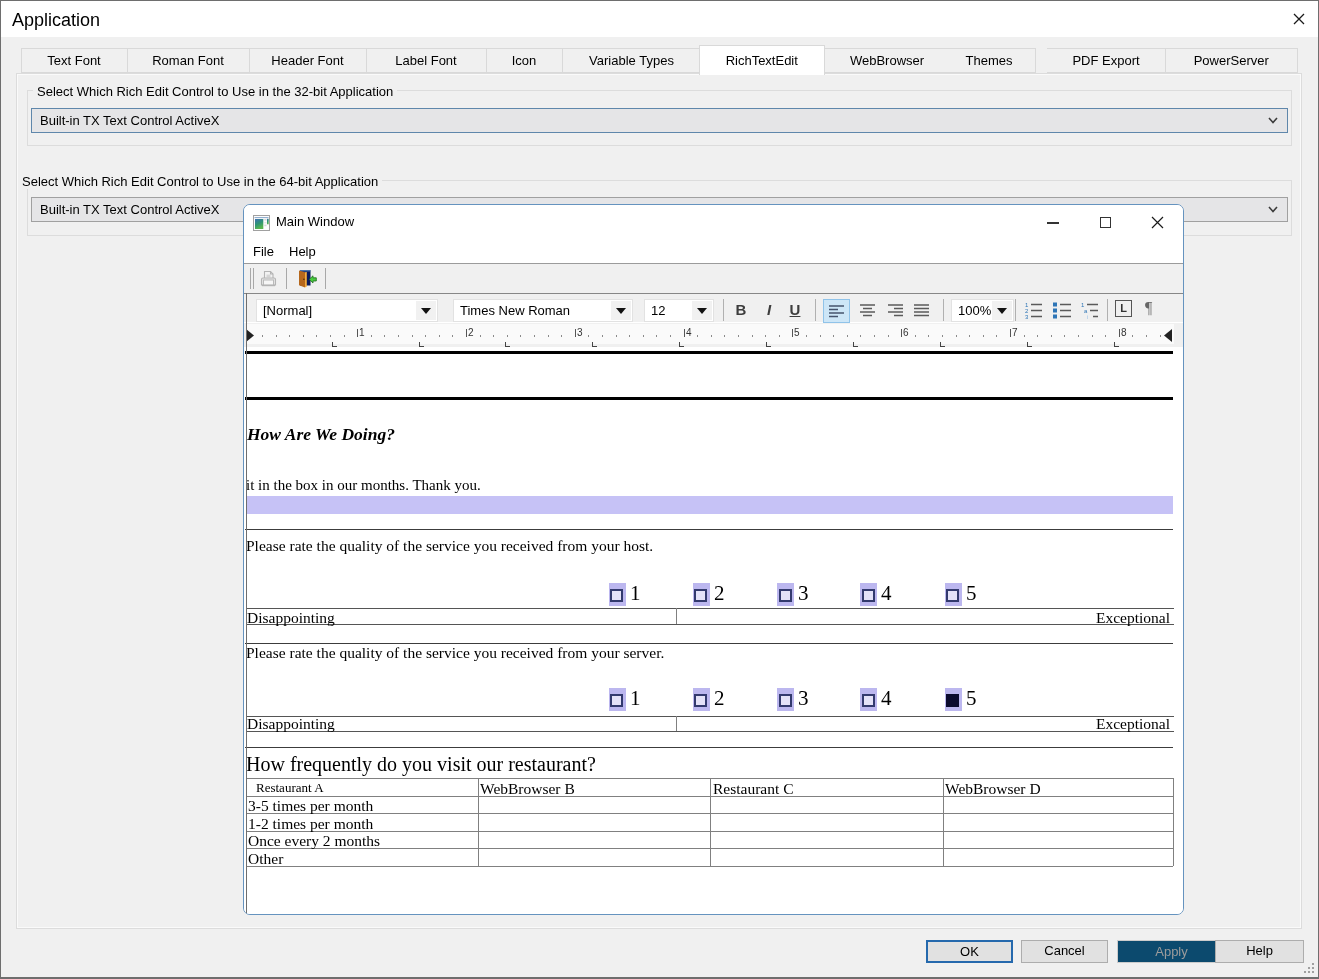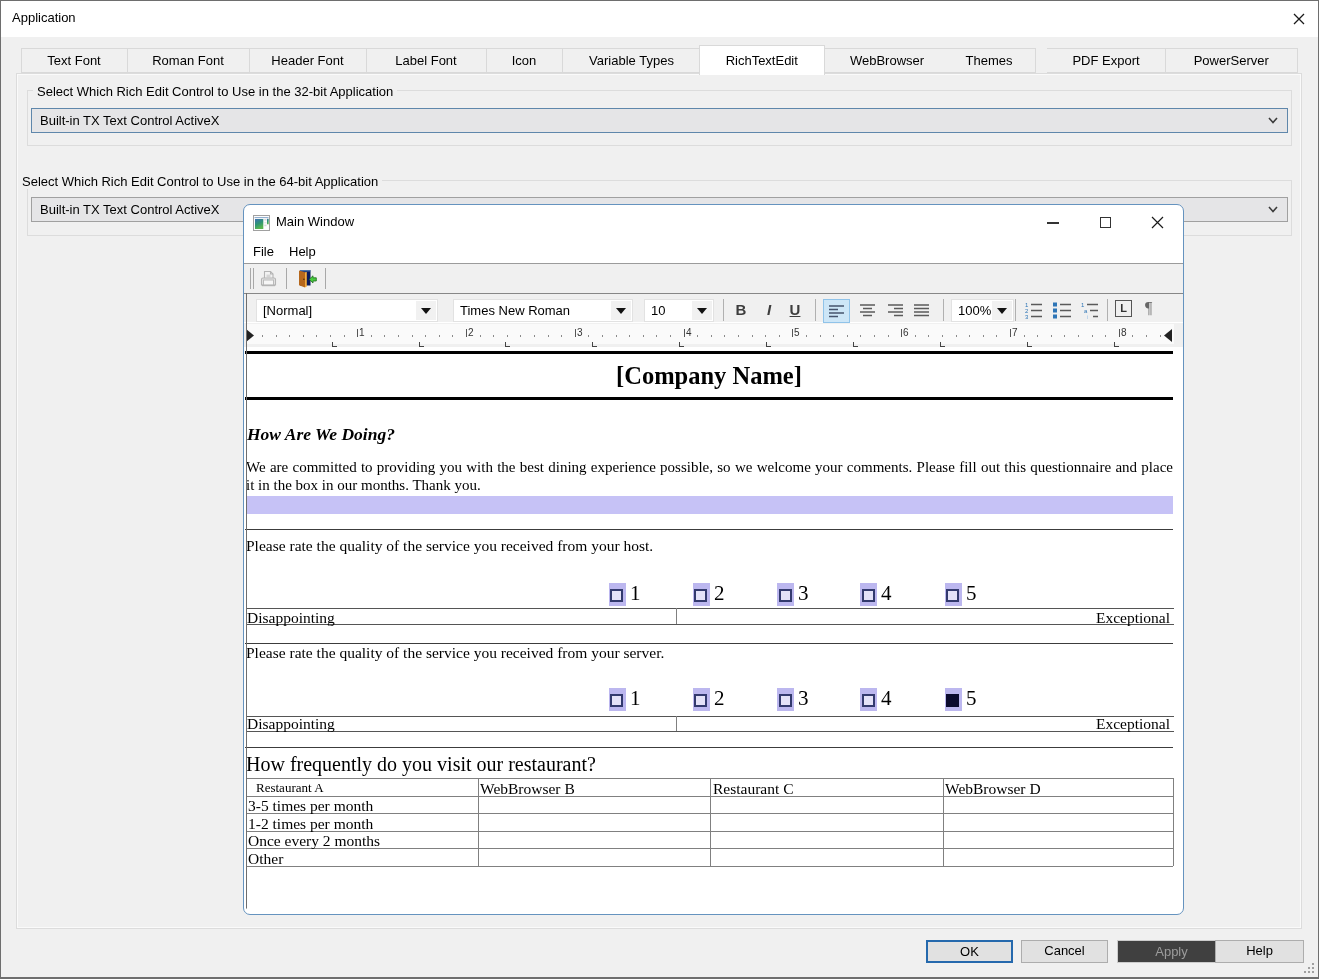--- a/index.html
+++ b/index.html
@@ -1,35 +1,35 @@
 <!DOCTYPE html>
 <html><head><meta charset="utf-8">
 <style>
 * { margin:0; padding:0; box-sizing:border-box; }
 html,body { width:1319px; height:979px; overflow:hidden; }
 body { font-family:"Liberation Sans", sans-serif; background:#f0f0f0; position:relative; }
 .abs { position:absolute; }
 
 #winborder { left:0; top:0; width:1319px; height:979px; border:1px solid #6e6e6e; border-bottom:2px solid #6e6e6e; z-index:40; pointer-events:none; }
 #titlebar { left:1px; top:1px; width:1317px; height:36px; background:#ffffff; }
-#titletext { left:12px; top:10px; font-size:13px; color:#000; }
+#titletext { left:12px; top:10px; font-size:18px; color:#000; }
 #appclose { left:1288px; top:8px; width:22px; height:22px; }
 
 .tab { position:absolute; top:48px; height:25px; background:#f0f0f0; border:1px solid #d9d9d9; border-left:none; font-size:13px; color:#000; text-align:center; line-height:24px; }
 .tabfirst { border-left:1px solid #d9d9d9; }
 #tabsel { position:absolute; top:45px; height:30px; background:#ffffff; border:1px solid #d9d9d9; border-bottom:none; font-size:13px; text-align:center; line-height:29px; z-index:5; }
 #page { left:16px; top:73px; width:1286px; height:856px; background:#f0f0f0; border:1px solid #dcdcdc; box-shadow:inset 0 0 0 1px #fafafa; }
 
 .grp { position:absolute; border:1px solid #dcdcdc; }
 .grplabel { position:absolute; background:#f0f0f0; font-size:13px; color:#000; padding:0 4px; }
 .combo { position:absolute; height:25px; background:#e5e5e7; font-size:13px; color:#000; line-height:23px; padding-left:8px; }
 .chev { position:absolute; right:9px; top:8px; width:10px; height:7px; }
 
 #dlg { left:243px; top:204px; width:941px; height:711px; background:#ffffff; border:1px solid #6593bf; border-radius:7px; z-index:10; }
-#dlg .inner { position:absolute; left:0; top:0; right:0; bottom:0; overflow:hidden; border-radius:13px; }
+#dlg .inner { position:absolute; left:0; top:0; right:0; bottom:0; overflow:hidden; border-radius:6px; }
 #dlgtitle { left:0; top:0; width:100%; height:34px; background:#fff; }
 #dlgicon { left:9px; top:10px; width:17px; height:16px; }
 #dlgname { left:32px; top:9px; font-size:13px; color:#000; }
 #dlgmin { left:803px; top:17px; width:12px; height:1.6px; background:#333; }
 #dlgmax { left:856px; top:12px; width:11px; height:11px; border:1.5px solid #333; }
 #dlgclosex { left:907px; top:11px; width:13px; height:13px; }
 #menubar { left:0; top:34px; width:100%; height:24px; background:#fff; font-size:13px; }
 #toolbar { left:0; top:58px; width:100%; height:30px; background:#f0f0f0; border-top:1px solid #9b9b9b; }
 #fmtbar { left:0; top:88px; width:100%; height:29px; background:#f0f0f0; border-top:1px solid #878787; }
 #ruler { left:0; top:118px; width:100%; height:25px; background:#f0f0f0; }
@@ -147,21 +147,21 @@
   <div class="abs" id="fmtbar">
     <div class="fcombo" style="left:12px;width:182px">
           <span style="position:absolute;left:6px;top:3px">[Normal]</span>
           <span class="arr"></span>
         </div>
     <div class="fcombo" style="left:209px;width:180px">
           <span style="position:absolute;left:6px;top:3px">Times New Roman</span>
           <span class="arr"></span>
         </div>
     <div class="fcombo" style="left:400px;width:70px">
-          <span style="position:absolute;left:6px;top:3px">10</span>
+          <span style="position:absolute;left:6px;top:3px">12</span>
           <span class="arr"></span>
         </div>
     <div class="tbsep" style="left:479px;top:5px;height:22px"></div>
     <div class="btn" style="left:486px;width:22px;font-weight:bold;font-size:15px;color:#3d3d3d;padding-top:2px">B</div>
     <div class="btn" style="left:514px;width:22px;font-style:italic;font-weight:bold;font-size:15px;color:#3d3d3d;padding-top:2px">I</div>
     <div class="btn" style="left:540px;width:22px;text-decoration:underline;font-weight:bold;font-size:15px;color:#3d3d3d;padding-top:2px">U</div>
     <div class="tbsep" style="left:571px;top:5px;height:22px"></div>
     <div class="alignbtn" style="left:579px;background:#cde6f7;border:1px solid #90c3e9">
       <svg width="25" height="22" viewBox="0 0 25 22">
             <path d="M5 6 h15 M5 9.5 h9 M5 13 h15 M5 16.5 h9" stroke="#46546e" stroke-width="1.7"></path>
@@ -294,24 +294,22 @@
 <div class="rL" style="left:348px"></div>
 <div class="rL" style="left:435px"></div>
 <div class="rL" style="left:522px"></div>
 <div class="rL" style="left:609px"></div>
 <div class="rL" style="left:696px"></div>
 <div class="rL" style="left:783px"></div>
 <div class="rL" style="left:870px"></div>
   </div>
   <div class="abs" id="doc">
     <div class="drule" style="left:1px;top:4px;width:928px;height:3px"></div>
-    <div class="dtext" style="left:1px;top:14.5px;width:928px;text-align:center;font-size:24.5px;font-weight:bold">[Company Name]</div>
     <div class="drule" style="left:1px;top:49.5px;width:928px;height:3px"></div>
     <div class="dtext" style="left:3px;top:77px;font-size:17.5px;font-weight:bold;font-style:italic">How Are We Doing?</div>
-    <div class="dtext" style="left:2px;top:112px;width:927px;font-size:15px;text-align:justify;text-align-last:justify">We are committed to providing you with the best dining experience possible, so we welcome your comments. Please fill out this questionnaire and place</div>
     <div class="dtext" style="left:2px;top:130px;font-size:15px">it in the box in our months. Thank you.</div>
     <div class="abs" style="left:2px;top:149px;width:927px;height:17.5px;background:#c6c2f6"></div>
     <div class="drule" style="left:1px;top:182px;width:928px;height:1px;background:#3c3c3c"></div>
     <div class="dtext" style="left:2px;top:190px;font-size:15.5px">Please rate the quality of the service you received from your host.</div>
     <div class="cbh" style="left:365px;top:236px"></div>
 <div class="cbs" style="left:366px;top:242px"></div>
 <div class="cbn" style="left:386px;top:234px">1</div>
 <div class="cbh" style="left:449px;top:236px"></div>
 <div class="cbs" style="left:450px;top:242px"></div>
 <div class="cbn" style="left:470px;top:234px">2</div>
@@ -372,21 +370,21 @@
     <div class="dtext" style="left:4px;top:450px;font-size:15.5px">3-5 times per month</div>
     <div class="dtext" style="left:4px;top:468px;font-size:15.5px">1-2 times per month</div>
     <div class="dtext" style="left:4px;top:485px;font-size:15.5px">Once every 2 months</div>
     <div class="dtext" style="left:4px;top:503px;font-size:15.5px">Other</div>
   </div>
 </div>
   </div>
 
 <div class="bbtn" style="left:926px;width:87px;border:2px solid #2569ad;line-height:19px">OK</div>
 <div class="bbtn" style="left:1021px;width:87px;line-height:19px">Cancel</div>
-<div class="bbtn" style="left:1117px;width:109px;background:#404040;border:1px solid #cccccc;color:#9c9c9c;line-height:21px">Apply</div>
+<div class="bbtn" style="left:1117px;width:109px;background:#0c4a6e;border:1px solid #cccccc;color:#9c9c9c;line-height:21px">Apply</div>
 <div class="bbtn" style="left:1215px;width:89px;line-height:19px">Help</div>
 <svg class="abs" style="left:1303px;top:962px;z-index:30" width="12" height="12" viewBox="0 0 12 12">
   <g fill="#a0a0a0">
       <rect x="9" y="1" width="2" height="2"></rect>
       <rect x="9" y="5" width="2" height="2"></rect>
       <rect x="9" y="9" width="2" height="2"></rect>
       <rect x="5" y="5" width="2" height="2"></rect>
       <rect x="5" y="9" width="2" height="2"></rect>
       <rect x="1" y="9" width="2" height="2"></rect>
     </g>

